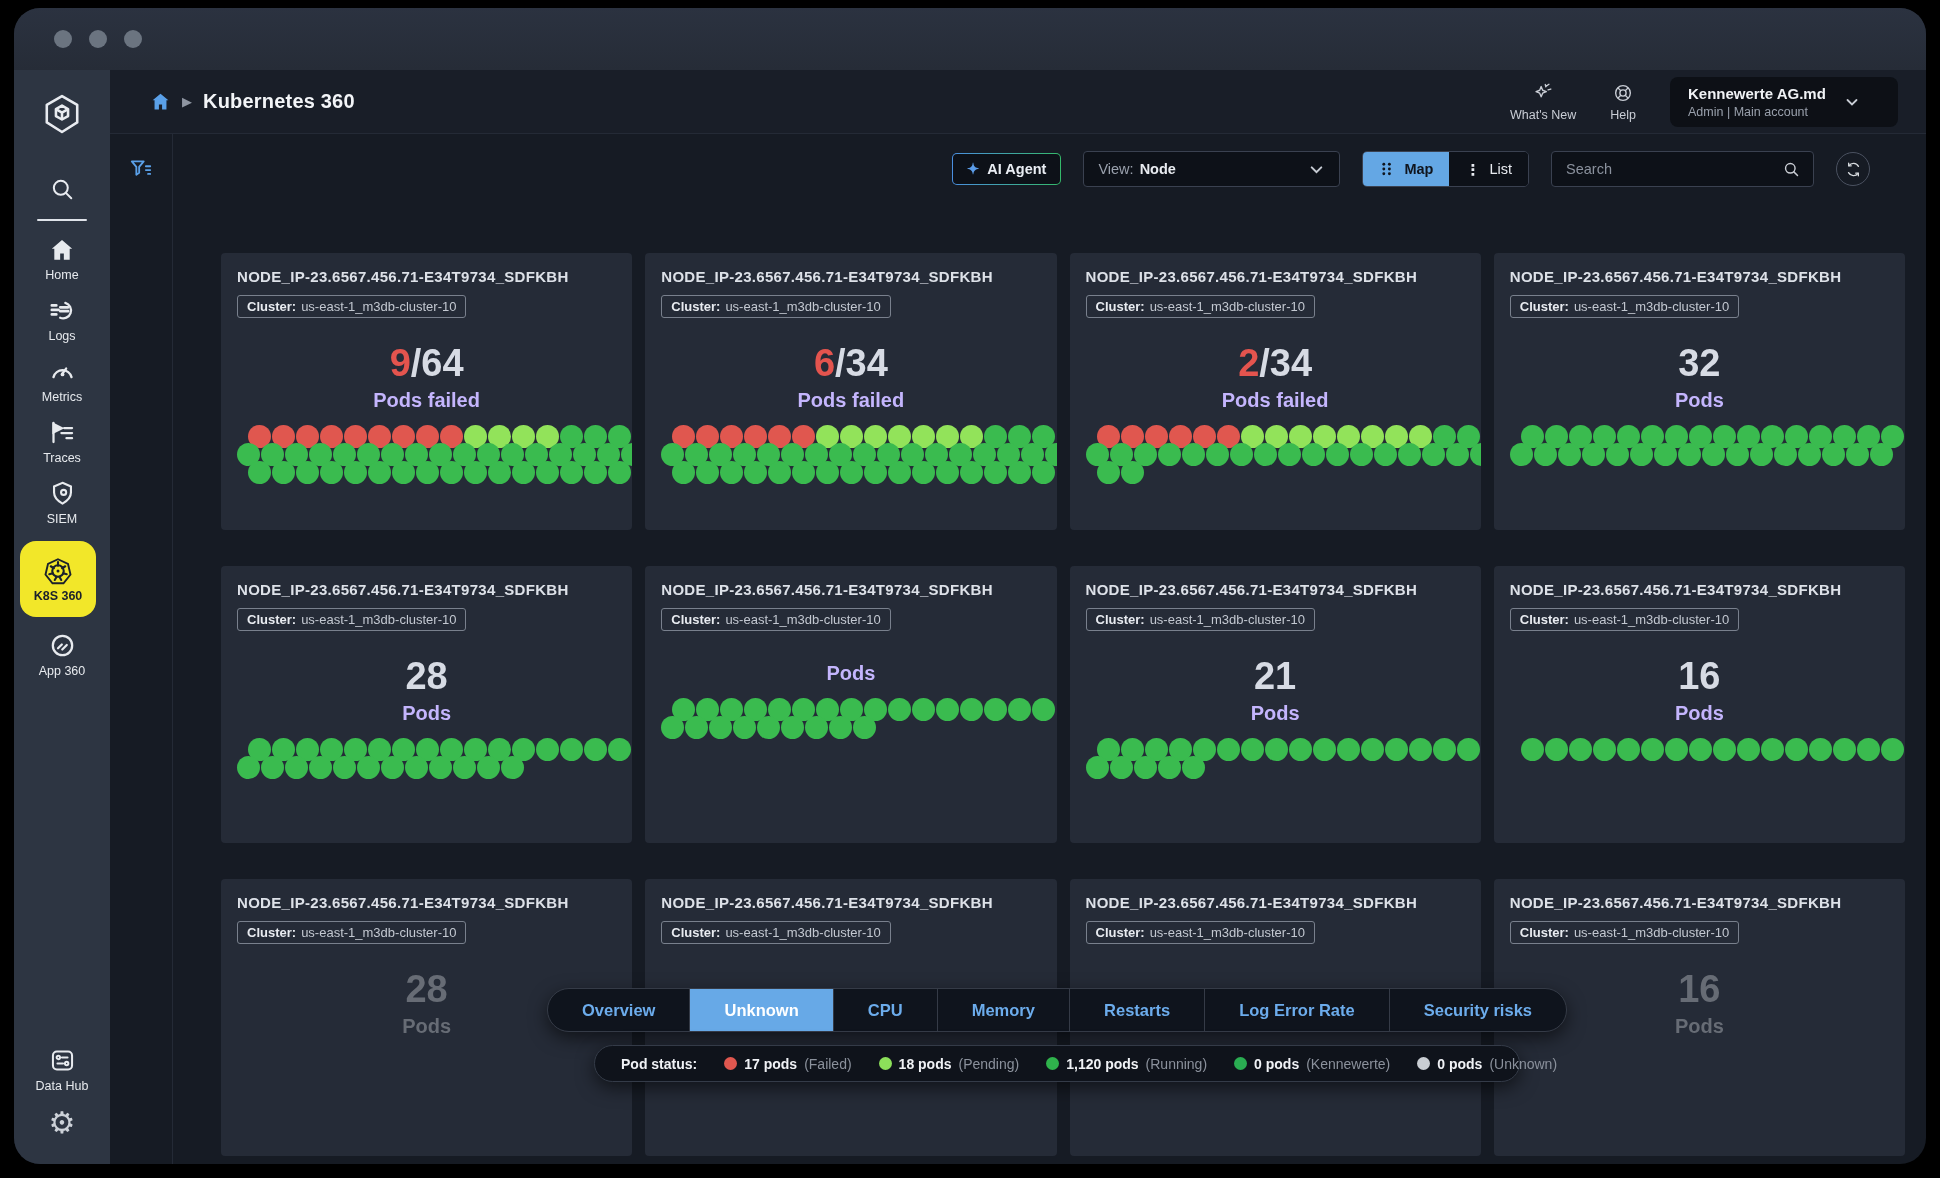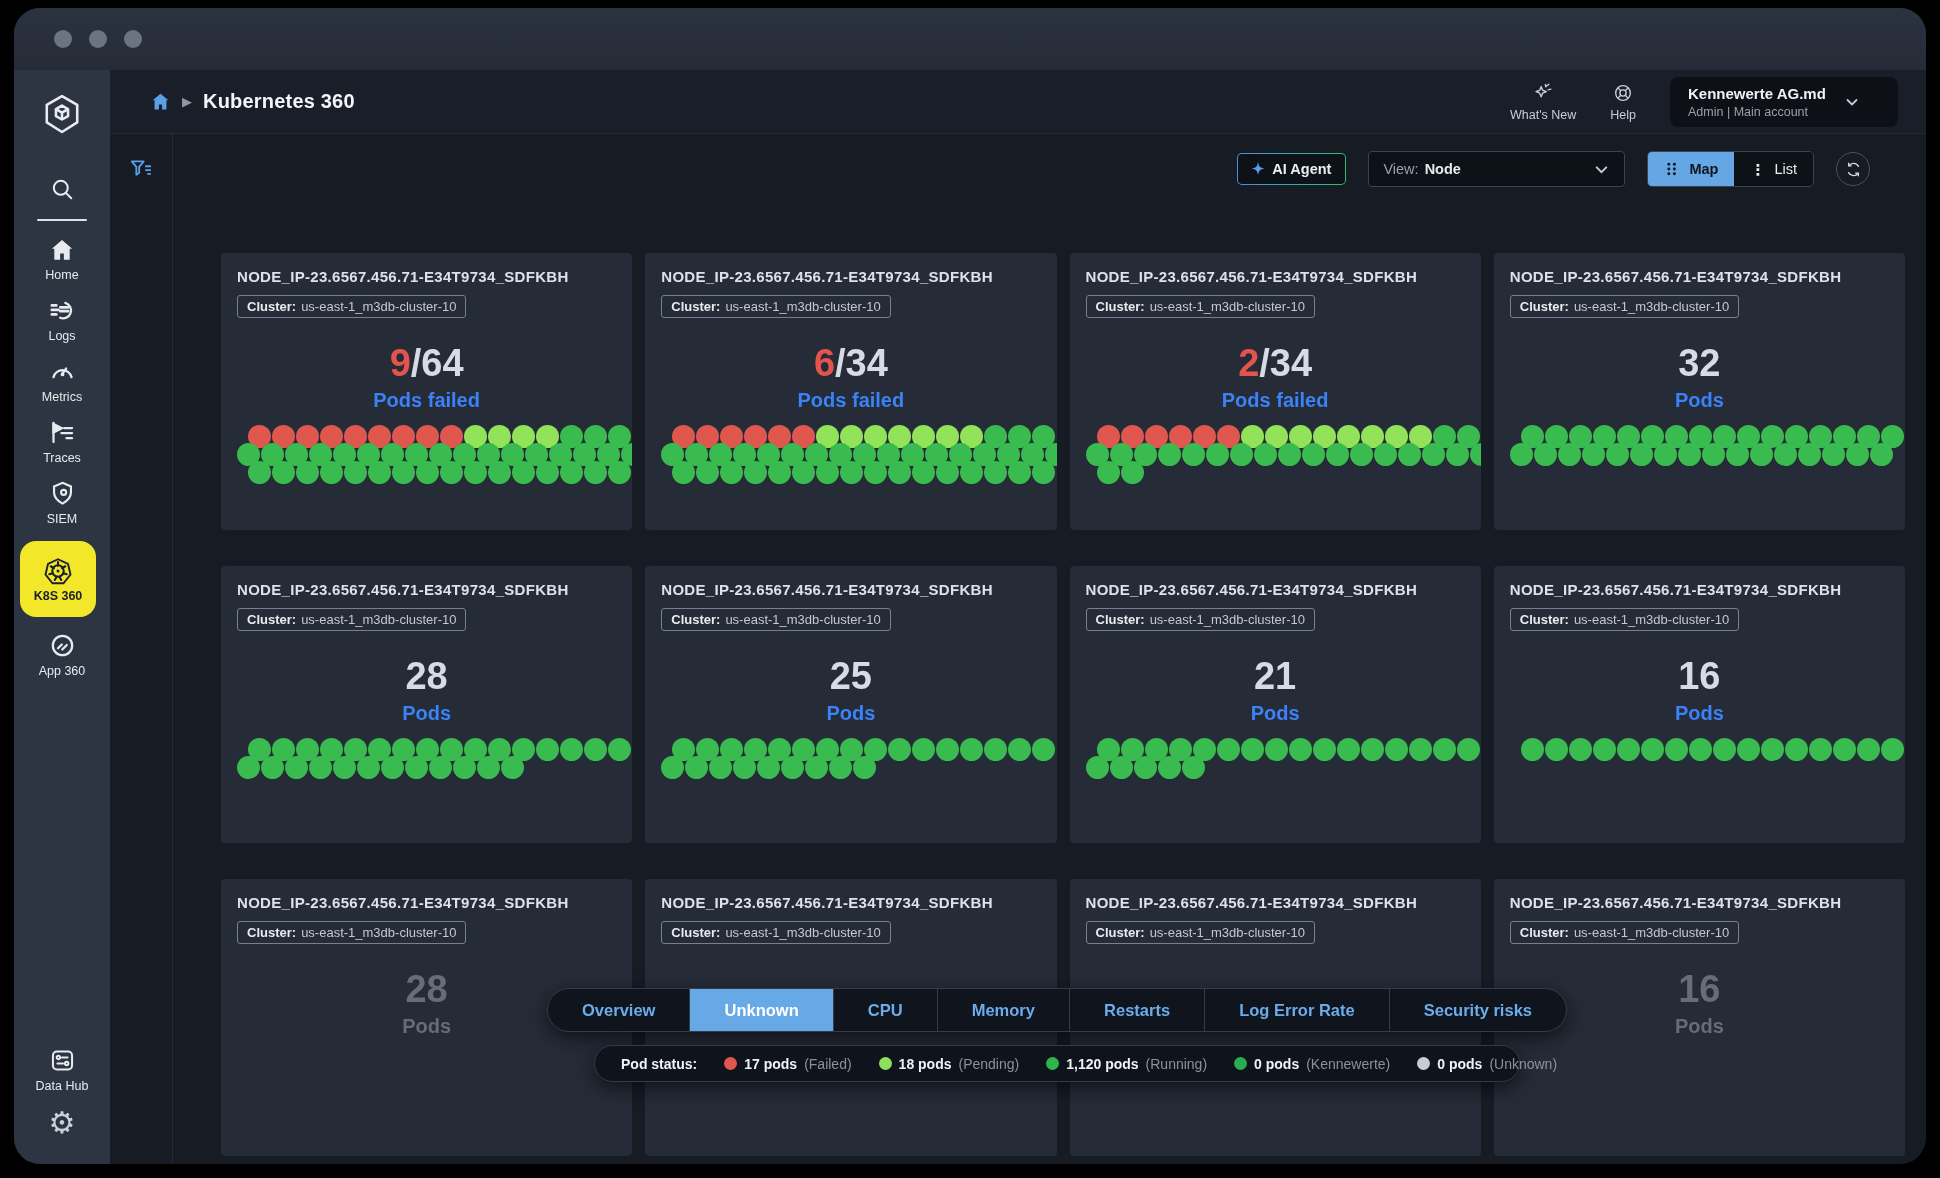--- a/index.html
+++ b/index.html
@@ -80,21 +80,21 @@
   .card{background:#252b37;border-radius:4px;height:277px;padding:15px 16px;cursor:pointer;
     display:flex;flex-direction:column;overflow:hidden;}
   .card-title{color:#dde1e8;font-size:15px;font-weight:600;letter-spacing:.3px;white-space:nowrap;}
   .chip{display:inline-flex;align-self:flex-start;border:1px solid #79808d;border-radius:3px;
     padding:3px 9px;margin-top:10px;font-size:13px;gap:5px;white-space:nowrap;}
   .chip .chip-lbl{color:#e8ebf0;font-weight:700;}
   .chip .chip-val{color:#c3c8d1;}
   .card-center{margin-top:26px;text-align:center;}
   .big-num{font-size:38px;font-weight:700;color:#d7dbe4;line-height:1.05;}
   .big-num .failed-part{color:#e4544e;}
-  .card-label{font-size:20px;font-weight:700;color:#3b82f6;margin-top:5px;}
+  .card-label{font-size:20px;font-weight:700;color:#c4b5fd;margin-top:5px;}
   .card.dimmed .big-num,.card.dimmed .big-num .failed-part,.card.dimmed .card-label{color:#676c75;}
   .dots-area{margin-top:13px;}
   .dot-row{display:flex;margin-left:11px;}
   .dot-row:nth-child(even){margin-left:0;}
   .dot-row + .dot-row{margin-top:-5px;}
   .pod-dot{width:23px;height:23px;border-radius:50%;margin-right:1px;flex-shrink:0;}
   
   .tabbar{position:absolute;left:533px;top:980px;width:1020px;height:44px;display:flex;
     background:#0f141d;border:1px solid #353b47;border-radius:22px;overflow:hidden;
     box-shadow:0 6px 18px rgba(0,0,0,.55);}
@@ -308,20 +308,29 @@
                   <circle cx="6" cy="16" r="1.8"></circle>
                     <circle cx="13" cy="16" r="1.8"></circle>
                 </svg>
                 <span>Map</span>
               </div>
               <div class="seg-btn">
                 <span class="seg-dots3">⋮</span>
                 <span>List</span>
               </div>
             </div>
+            <div class="search-box">
+              <input type="text" placeholder="Search" style="">
+              <span class="search-icon">
+                <svg width="19" height="19" viewBox="0 0 24 24" fill="none" stroke="currentColor" stroke-width="1.8" stroke-linecap="round">
+                  <circle cx="10.5" cy="10.5" r="6"></circle>
+                    <path d="M15 15l4.6 4.6"></path>
+                </svg>
+              </span>
+            </div>
             <button class="btn-refresh">
               <svg width="17" height="17" viewBox="0 0 24 24" fill="none" stroke="currentColor" stroke-width="1.9" stroke-linecap="round" stroke-linejoin="round">
                 <path d="M19 7.5A8 8 0 0 0 5.5 6.6"></path>
                   <path d="M5.2 3.2v3.6h3.6"></path>
                 <path d="M5 16.5a8 8 0 0 0 13.5.9"></path>
                   <path d="M18.8 20.8v-3.6h-3.6"></path>
               </svg>
             </button>
           </div>
 
@@ -611,21 +620,20 @@
                     </div>
                   </div>
                 </article>
                 <article class="card">
                   <div class="card-title">NODE_IP-23.6567.456.71-E34T9734_SDFKBH</div>
                   <div class="chip">
                     <span class="chip-lbl">Cluster:</span>
                     <span class="chip-val">us-east-1_m3db-cluster-10</span>
                   </div>
                   <div class="card-center">
-                    <div class="big-num">25</div>
                     <div class="card-label">Pods</div>
                   </div>
                   <div class="dots-area">
                     <div class="dot-row">
                       <span class="pod-dot" style="background: rgb(58, 187, 79);"></span>
                       <span class="pod-dot" style="background: rgb(58, 187, 79);"></span>
                       <span class="pod-dot" style="background: rgb(58, 187, 79);"></span>
                       <span class="pod-dot" style="background: rgb(58, 187, 79);"></span>
                       <span class="pod-dot" style="background: rgb(58, 187, 79);"></span>
                       <span class="pod-dot" style="background: rgb(58, 187, 79);"></span>

